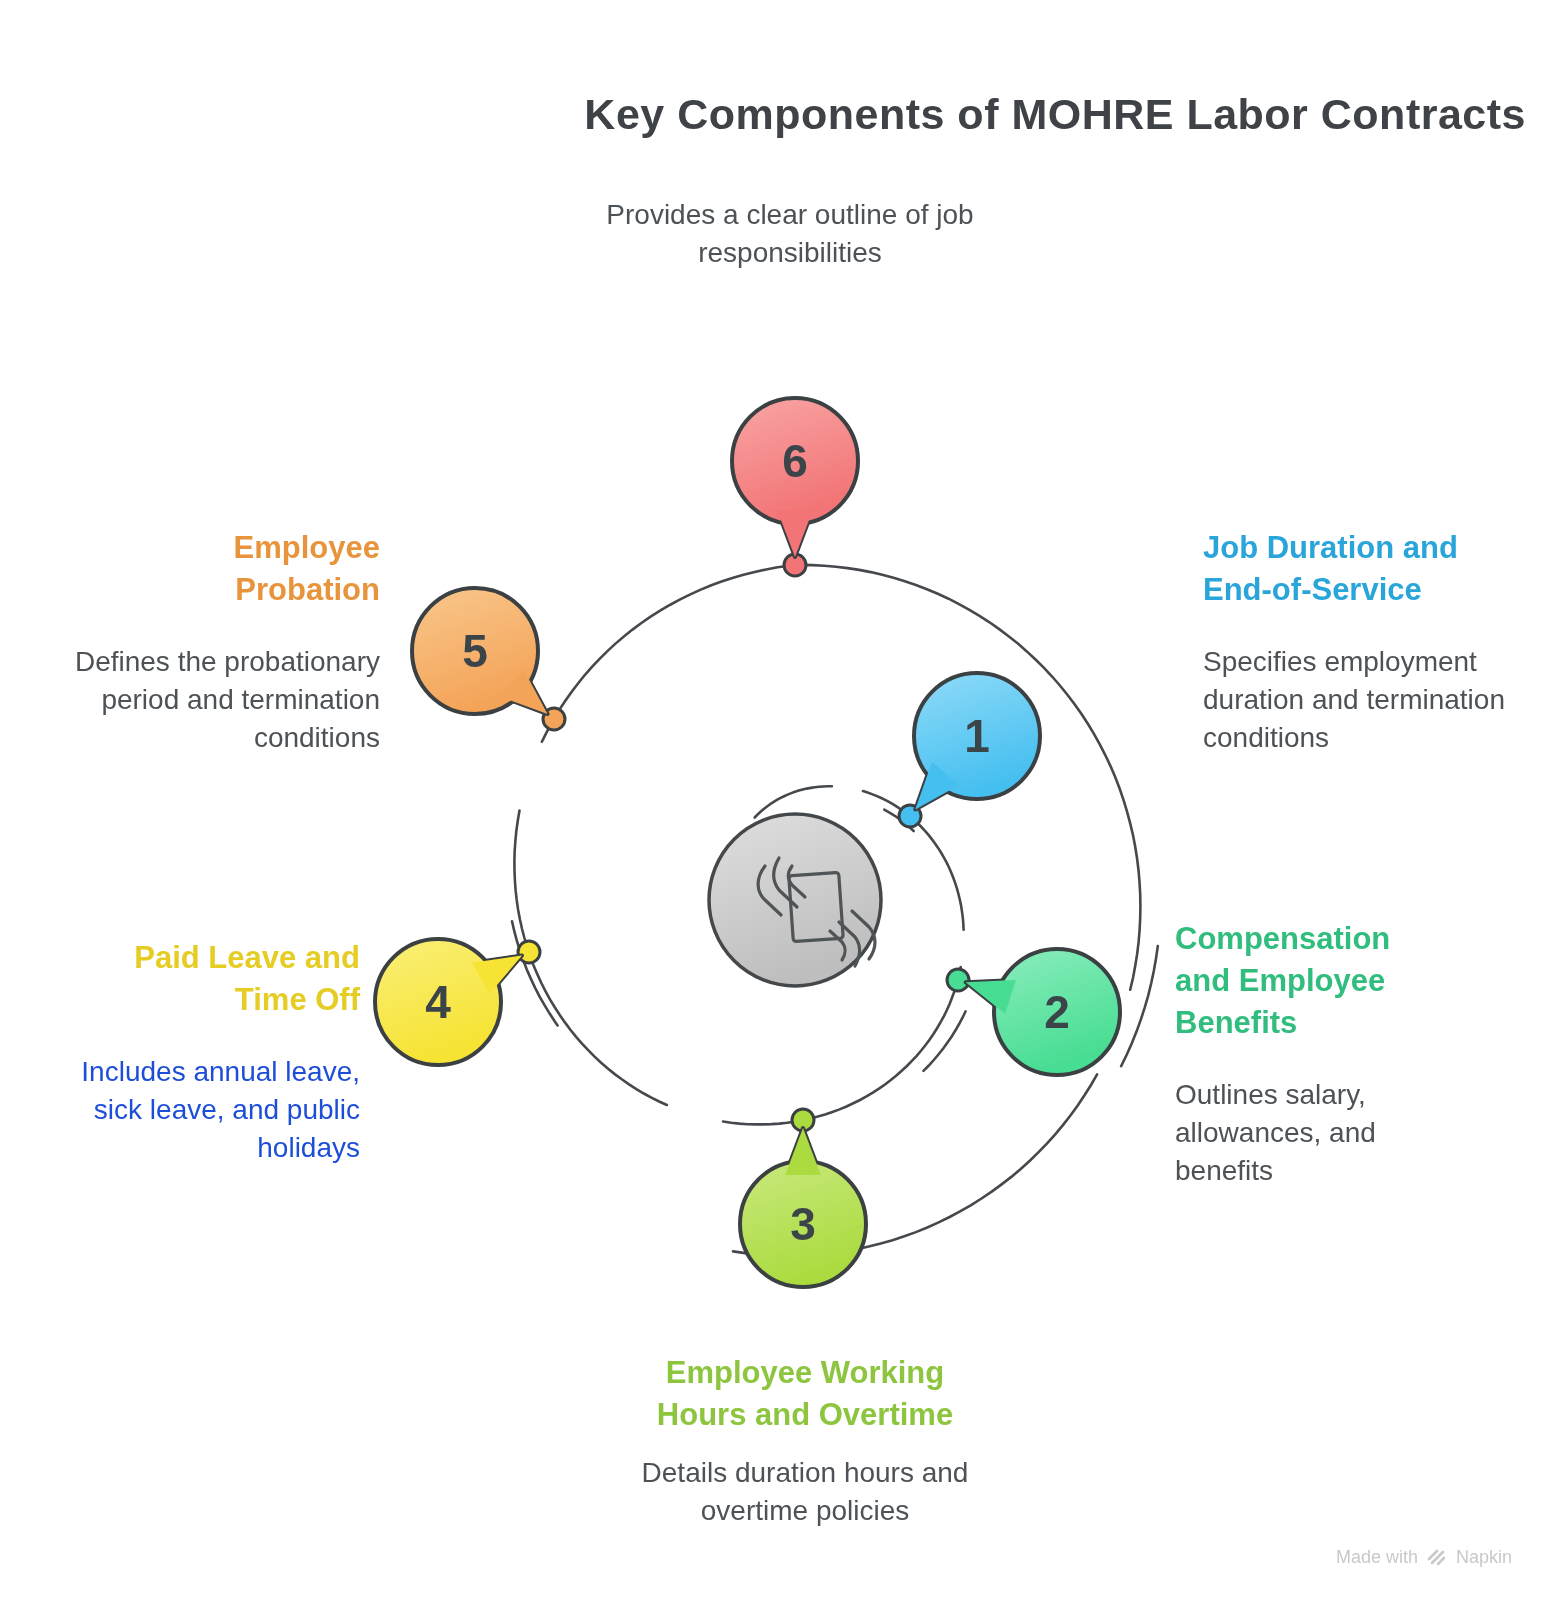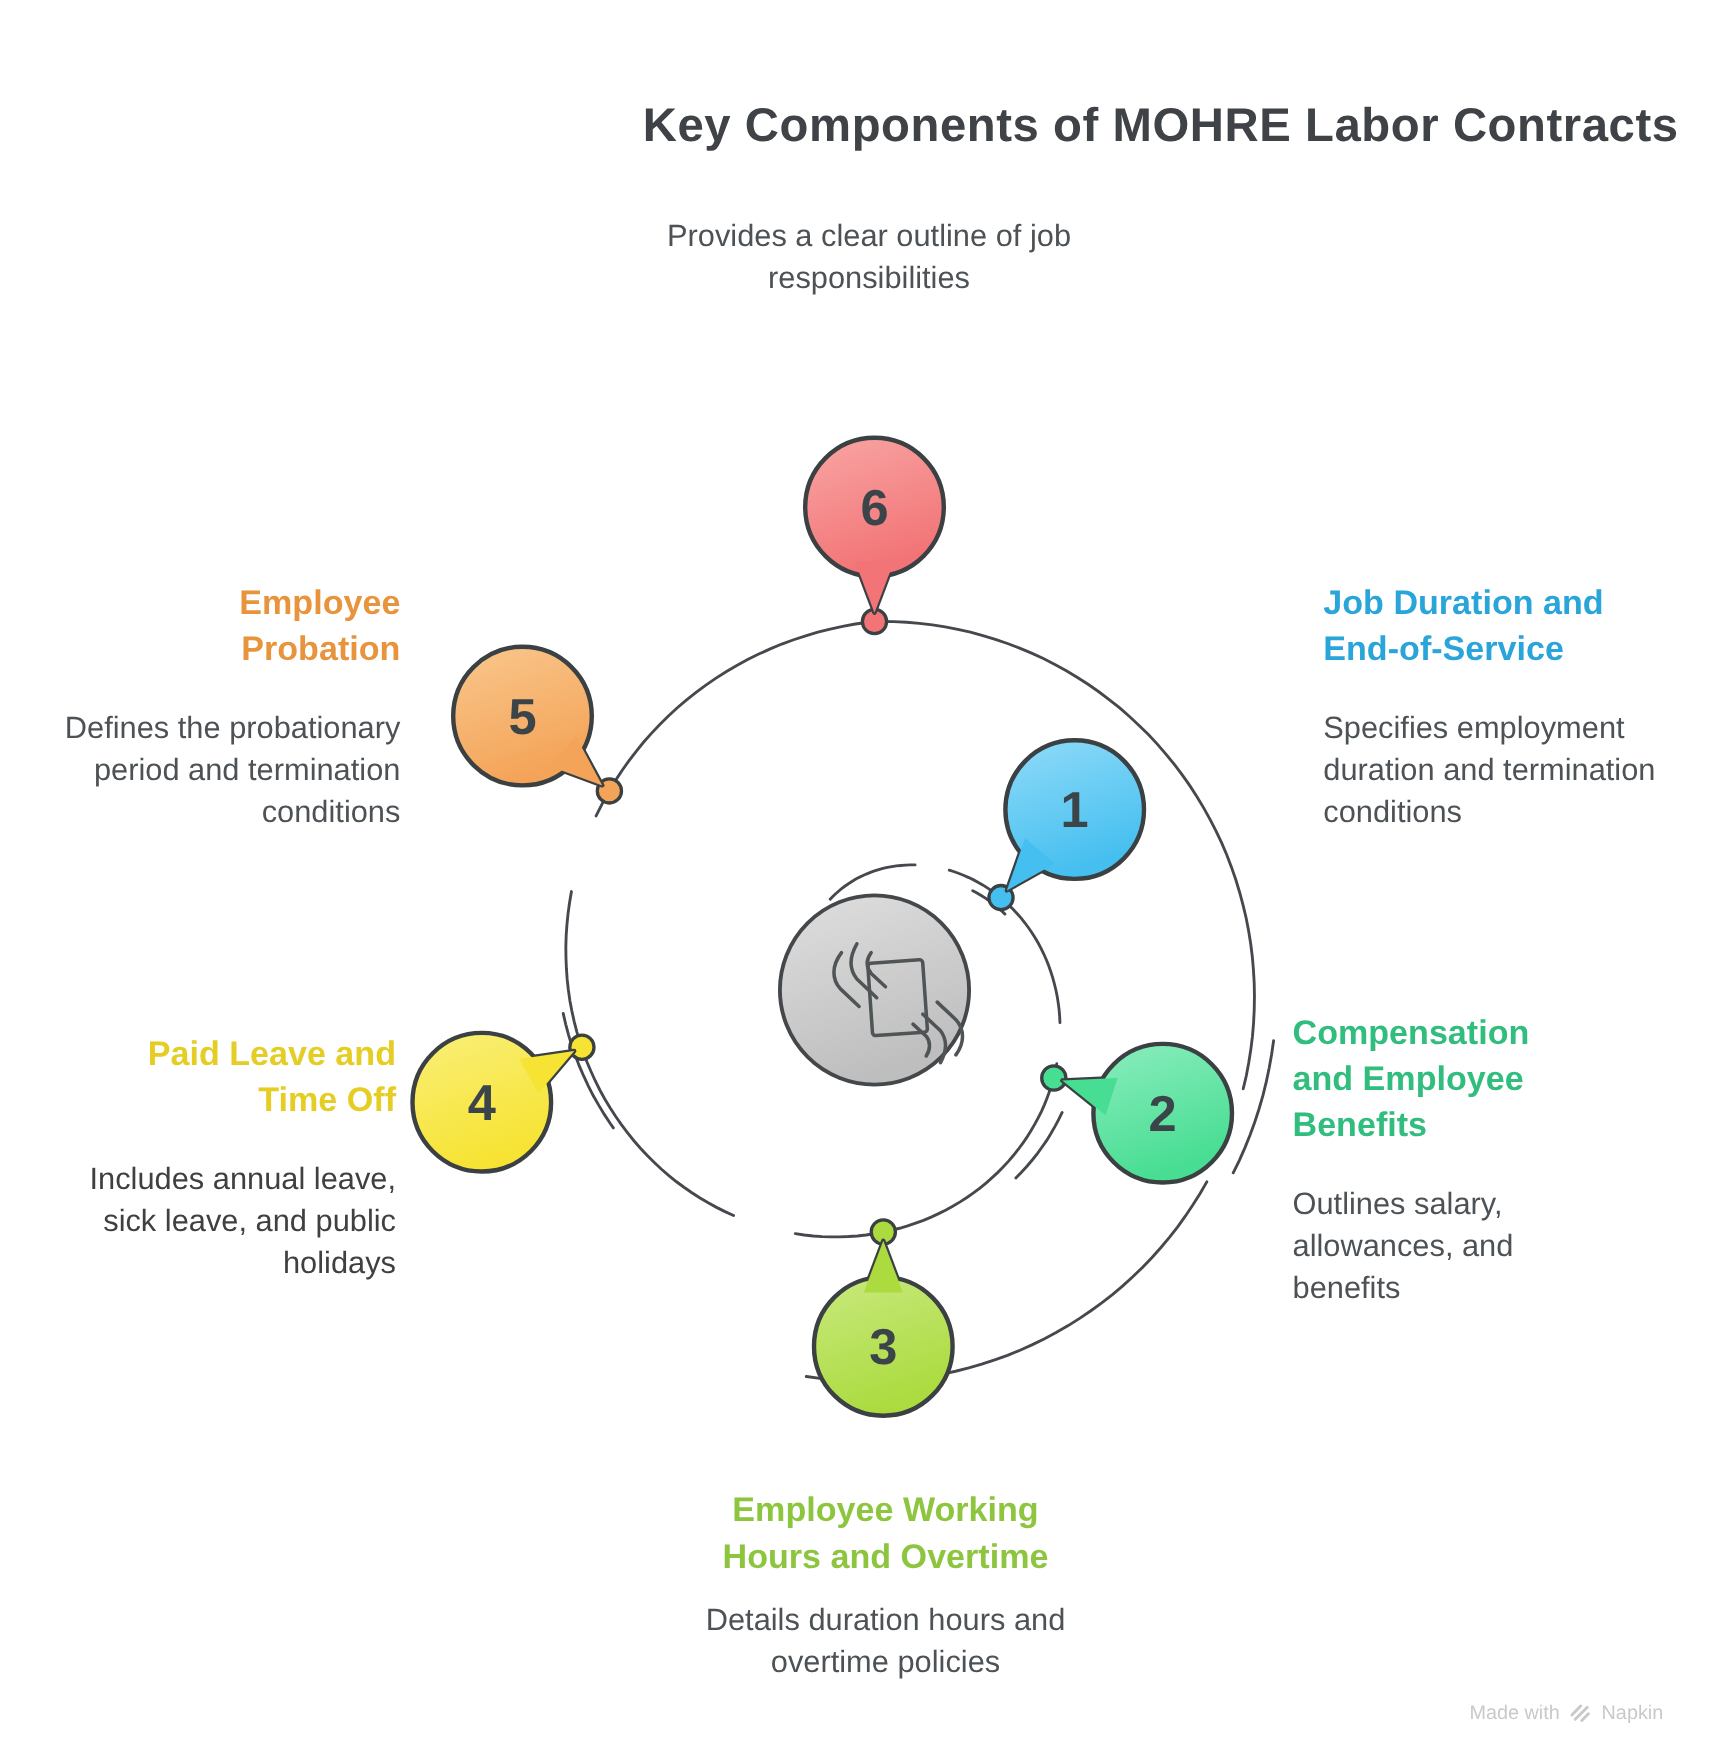--- a/index.html
+++ b/index.html
@@ -16,21 +16,21 @@
   .tb{position:absolute;}
   .tb h2{font-size:31px;font-weight:700;margin:0 0 32px 0;line-height:1.35;white-space:pre-line;}
   .tb p{font-size:28px;margin:0;line-height:1.37;white-space:pre-line;}
   .tb.center{text-align:center;}
   .tb.left{text-align:left;}
   .tb.right{text-align:right;}
   .tb.tight h2{margin-bottom:18px;}
   .tb-6{left:505px;top:196px;width:570px;}
   .tb-1{left:1203px;top:527px;width:350px;}
   .tb-2{left:1175px;top:918px;width:330px;}
-  .tb-5{left:4px;top:527px;width:360px;}
+  .tb-5{left:20px;top:527px;width:360px;}
   .tb-4{left:20px;top:937px;width:340px;}
   .tb-3{left:520px;top:1352px;width:570px;}
   .spiral{fill:none;stroke-width:2.6;stroke-linecap:round;}
   .bubble{stroke:#3B4043;stroke-width:4;}
   .tail{stroke:#3B4043;stroke-width:4;stroke-linejoin:round;}
   .tail-cover{stroke:none;}
   .dot{stroke:#3B4043;stroke-width:3;}
   .num{font-family:"Liberation Sans",sans-serif;font-size:46px;font-weight:700;text-anchor:middle;}
   .center-ring{stroke:#44484B;stroke-width:3.5;}
   .icon{fill:none;stroke:#4F5457;stroke-width:3.2;stroke-linecap:round;stroke-linejoin:round;}
@@ -170,21 +170,21 @@
     <h2 style="color: rgb(232, 148, 60);">Employee
 Probation</h2>
     <p style="color: rgb(77, 82, 86);">Defines the probationary
 period and termination
 conditions</p>
   </div>
 
   <div class="tb tb-4 right">
     <h2 style="color: rgb(229, 205, 36);">Paid Leave and
 Time Off</h2>
-    <p style="color: #404040;">Includes annual leave,
+    <p style="color: #1d4ed8;">Includes annual leave,
 sick leave, and public
 holidays</p>
   </div>
 
   <div class="tb tb-3 center tight">
     <h2 style="color: rgb(141, 197, 63);">Employee Working
 Hours and Overtime</h2>
     <p style="color: rgb(77, 82, 86);">Details duration hours and
 overtime policies</p>
   </div>

